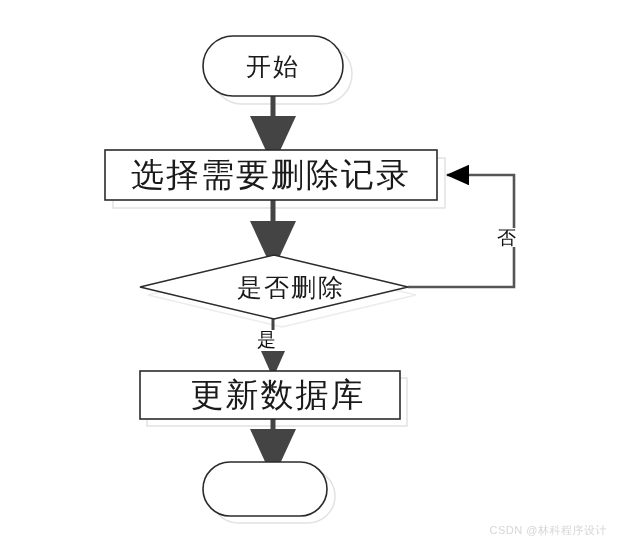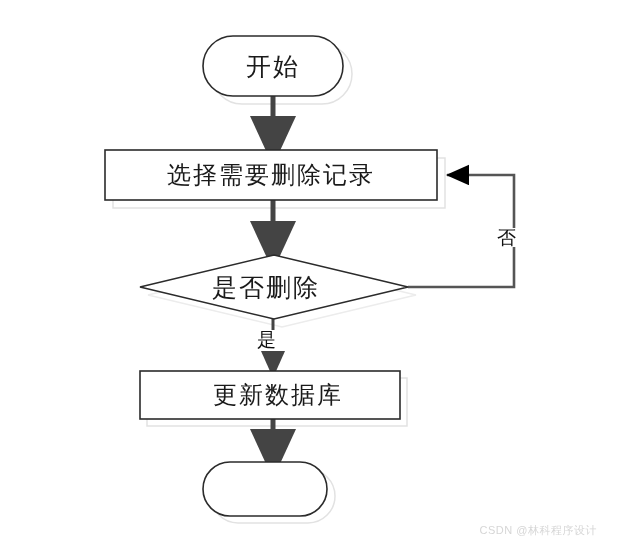--- a/index.html
+++ b/index.html
@@ -32,38 +32,38 @@
     font-family: "Liberation Serif", "DejaVu Serif", serif;
     color: #1a1a1a;
     white-space: nowrap;
     letter-spacing: 2px;
     user-select: none;
   }
   .label-terminal {
     font-size: 25px;
   }
   .label-process {
-    font-size: 24px;
+    font-size: 33px;
   }
   .label-decision {
     font-size: 25px;
   }
   .edge-label {
     position: absolute;
     font-family: "Liberation Serif", "DejaVu Serif", serif;
     font-size: 19px;
     color: #111111;
     background: #ffffff;
     line-height: 1;
     padding: 0 1px;
     user-select: none;
   }
   .watermark {
     position: absolute;
-    right: 24px;
+    right: 14px;
     bottom: 9px;
     font-family: "Liberation Sans", "DejaVu Sans", sans-serif;
     font-size: 11px;
     color: #d6d6d6;
     letter-spacing: 0.5px;
     user-select: none;
     text-align: center;
   }
 </style>
 </head>
@@ -116,21 +116,21 @@
       <rect x="140" y="371" width="260" height="48" fill="#ffffff" stroke="#2b2b2b" stroke-width="1.6"></rect>
 
       <rect x="203" y="462" width="124" height="54" rx="27" ry="27" fill="#ffffff" stroke="#2b2b2b" stroke-width="1.6"></rect>
     </g>
   </svg>
 
   <div class="node-label label-terminal" style="left:203px; top:36px; width:140px; height:60px;">开始</div>
 
   <div class="node-label label-process" style="left:105px; top:150px; width:332px; height:50px;">选择需要删除记录</div>
 
-  <div class="node-label label-decision" style="left:132px; top:255px; width:268px; height:64px;">是否删除</div>
+  <div class="node-label label-decision" style="left:157px; top:255px; width:268px; height:64px;">是否删除</div>
 
   <div class="node-label label-process" style="left:148px; top:371px; width:260px; height:48px;">更新数据库</div>
 
 
   <div class="edge-label" style="left:256px; top:330px;">是</div>
 
   <div class="edge-label" style="left:496px; top:228px;">否</div>
 
   <div class="watermark">CSDN @林科程序设计</div>
 

